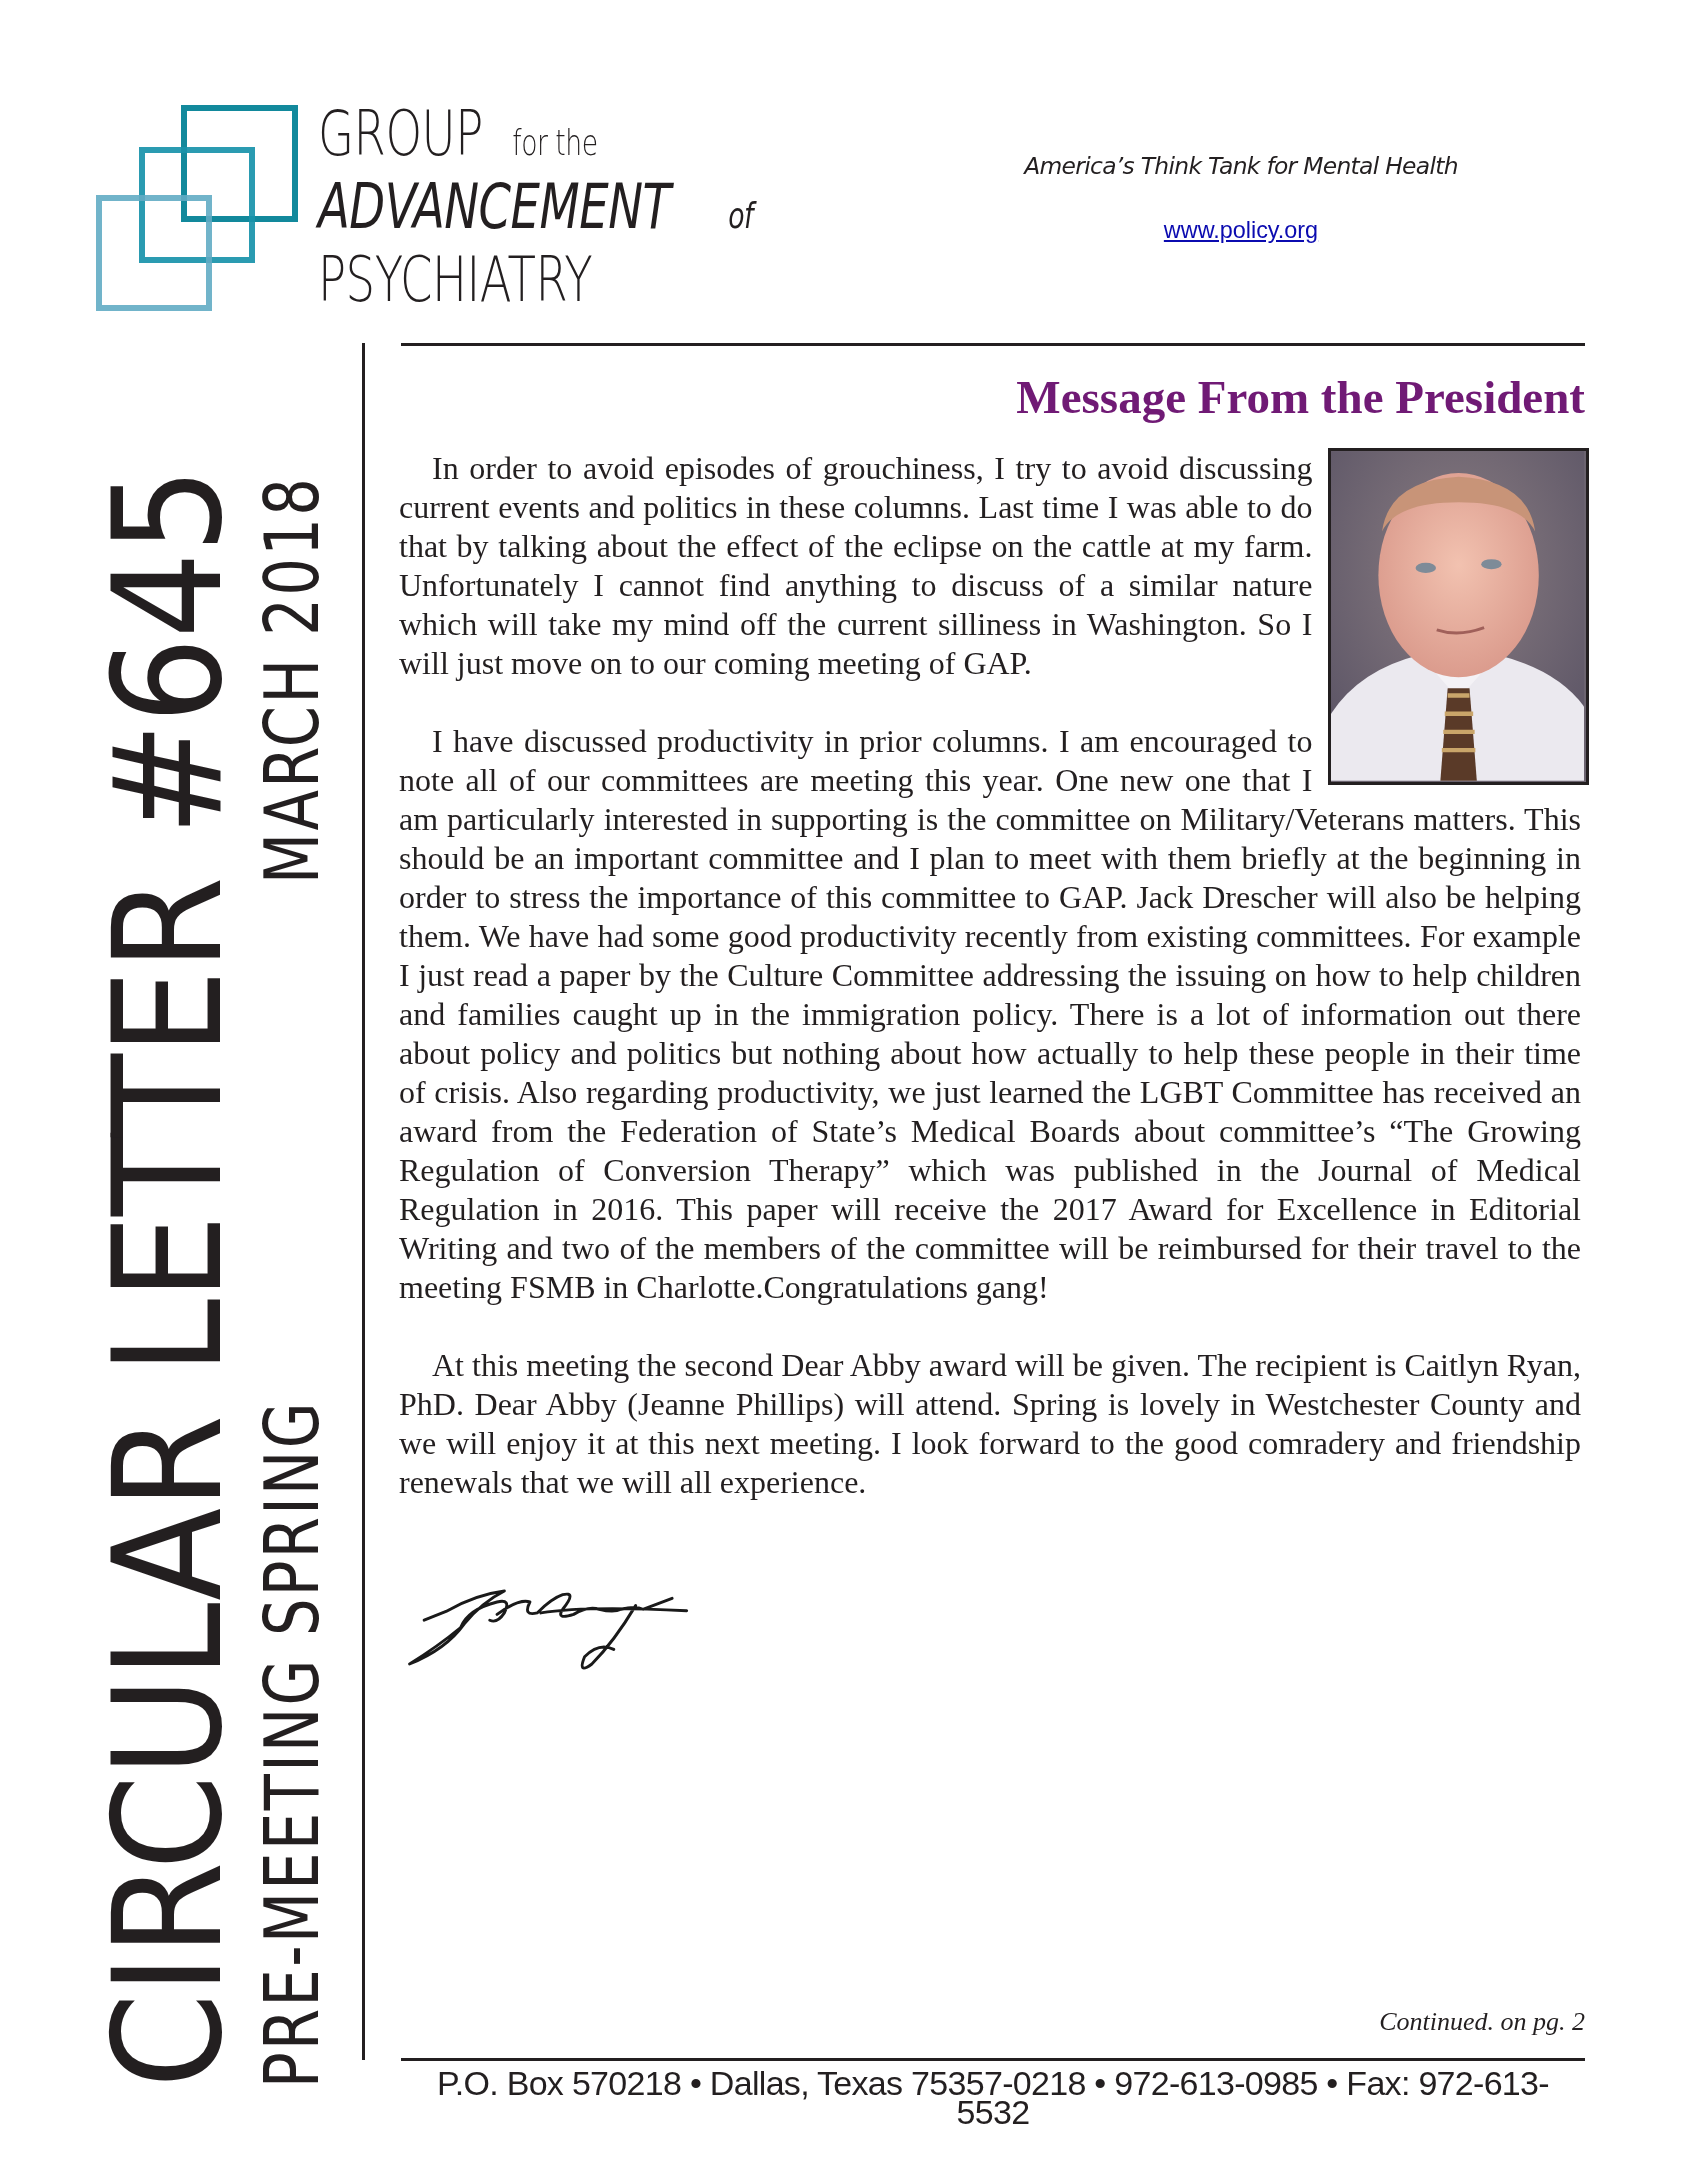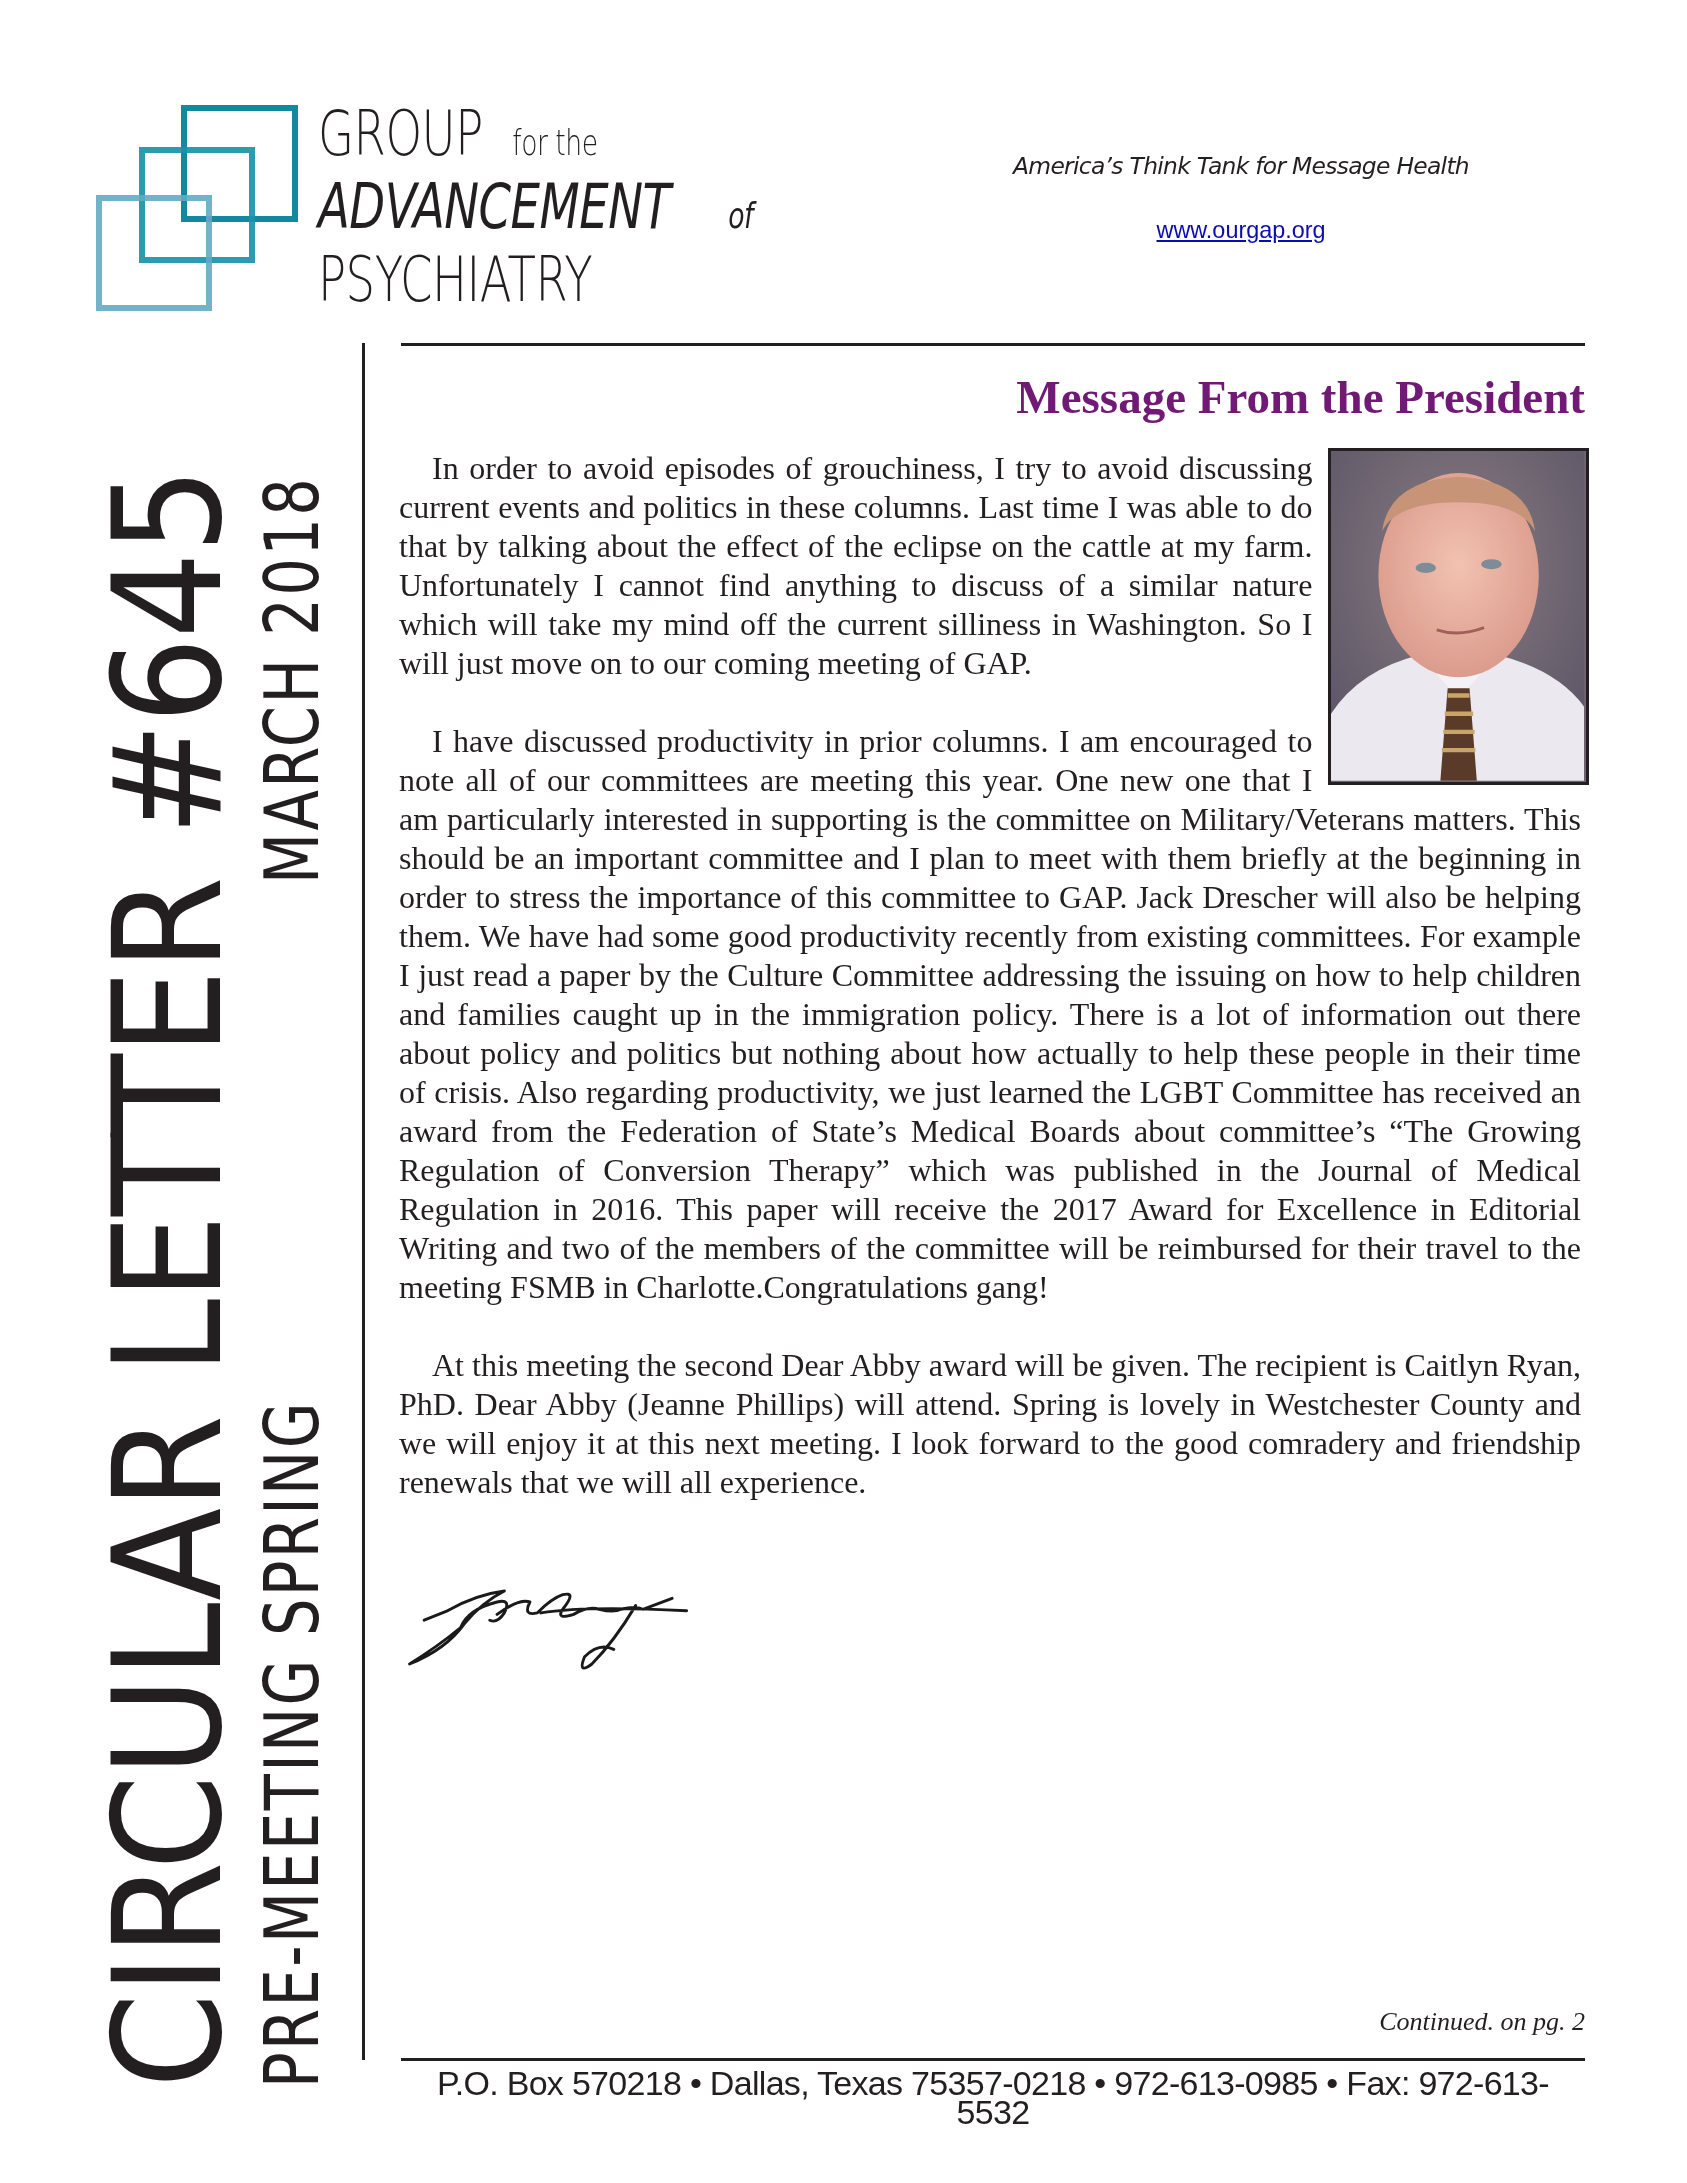--- a/index.html
+++ b/index.html
@@ -54,22 +54,22 @@
 
 <div>
   <div class="logo-sq sq1"></div>
   <div class="logo-sq sq2"></div>
   <div class="logo-sq sq3"></div>
   <div class="logo-text lt1"><span><span class="logo-big">GROUP</span> <span class="logo-small">for the</span></span></div>
   <div class="logo-text lt2"><span><span class="logo-big">ADVANCEMENT</span><span class="logo-small">of</span></span></div>
   <div class="logo-text lt3"><span><span class="logo-big">PSYCHIATRY</span></span></div>
 </div>
 
-<div class="tagline">America’s Think Tank for Message Health</div>
-<a class="website">www.ourgap.org</a>
+<div class="tagline">America’s Think Tank for Mental Health</div>
+<a class="website">www.policy.org</a>
 
 <div class="abs top-rule"></div>
 <div class="abs v-rule"></div>
 <div class="abs bottom-rule"></div>
 
 <div class="vtext vt-main"><span>CIRCULAR LETTER #645</span></div>
 <div class="vtext vt-sub"><span>PRE-MEETING SPRING</span></div>
 <div class="vtext vt-date"><span>MARCH 2018</span></div>
 
 <div class="title">Message From the President</div>

